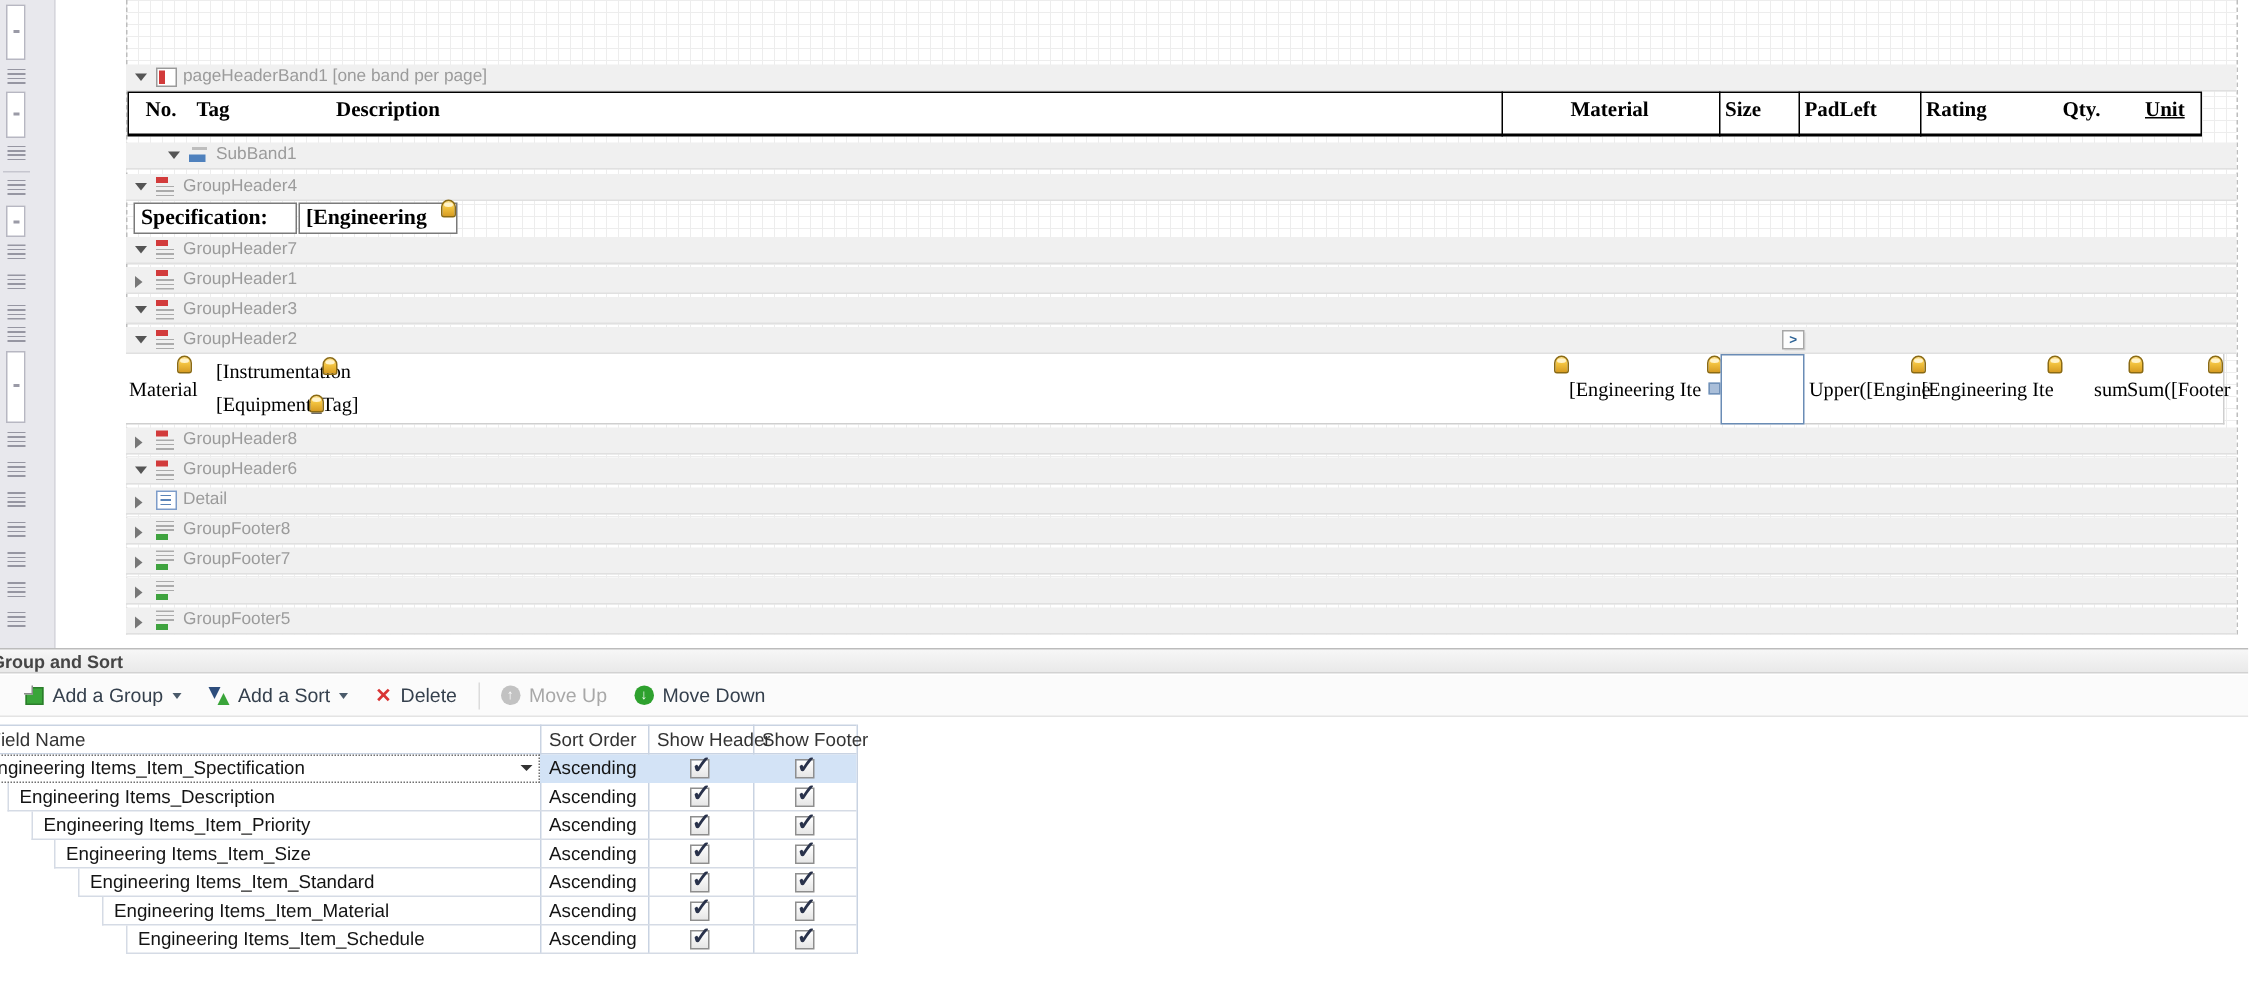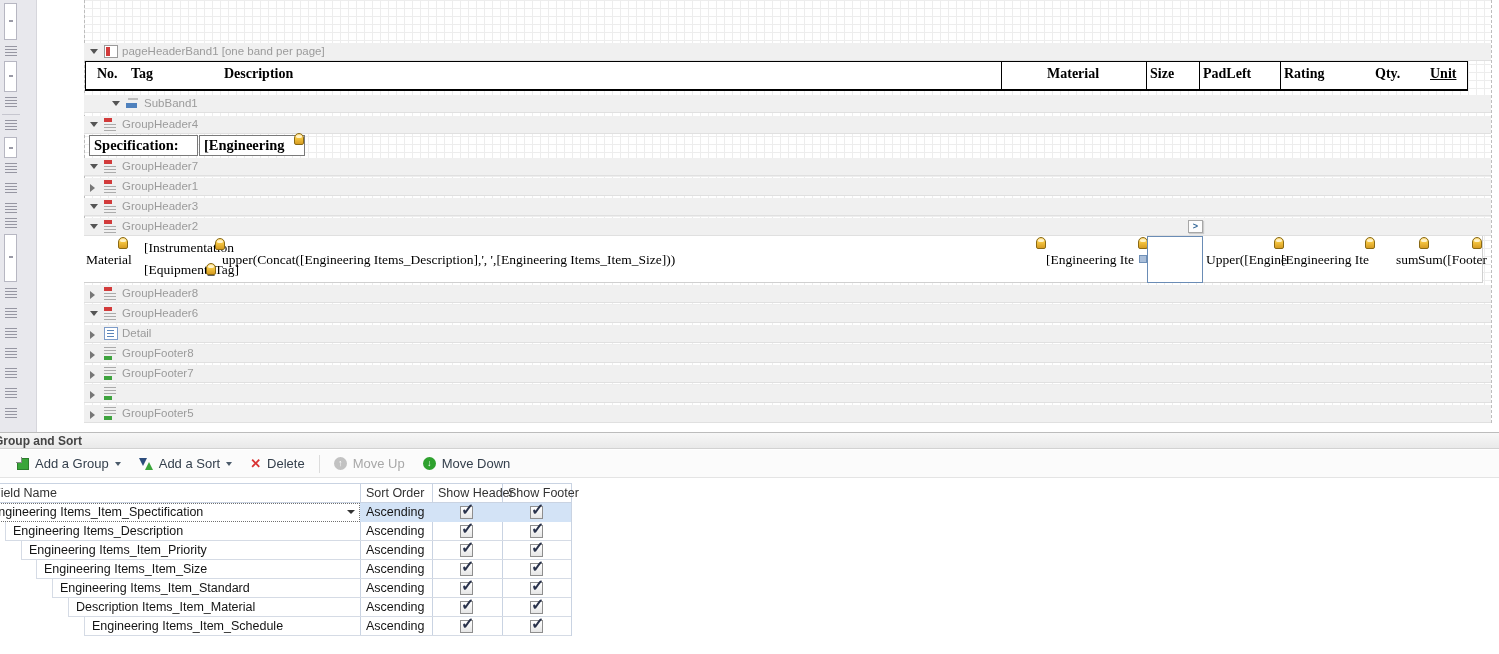--- a/index.html
+++ b/index.html
@@ -240,21 +240,20 @@
   </div>
   <div class="abs white-box" style="left:199px;top:135px;width:106px;height:21px;border:1px solid #7a7a7a;">
     <span class="abs serif" style="left:4px;top:1px;font-size:14.5px;font-weight:bold;">[Engineering</span>
   </div>
   <div class="abs db-icon" style="left:294px;top:133px;"></div>
 
   <div class="abs white-box" style="left:84px;top:236px;width:1399px;height:47px;border-bottom:1px solid #cfcfcf;border-right:1px solid #cfcfcf;"></div>
   <span class="abs serif cell-text" style="left:86px;top:252px;">Material</span>
   <span class="abs serif cell-text" style="left:144px;top:240px;">[Instrumentation</span>
   <span class="abs serif cell-text" style="left:144px;top:262px;">[Equipment_Tag]</span>
-  <span class="abs serif cell-text" style="left:222px;top:252px;">upper(Concat([Engineering Items_Description],', ',[Engineering Items_Item_Size]))</span>
   <div class="abs db-icon" style="left:118px;top:237px;"></div>
   <div class="abs db-icon" style="left:215px;top:238px;"></div>
   <div class="abs db-icon" style="left:206px;top:263px;"></div>
 
   <div id="right-cells">
       <span class="abs serif cell-text" style="left: 1046px; top: 252px;">[Engineering Ite</span>
       <div class="abs db-icon" style="left: 1036px; top: 237px;"></div>
       <div class="abs db-icon" style="left: 1138px; top: 237px;"></div>
       <span class="abs serif cell-text" style="left: 1152px; top: 252px;">[Enginee</span>
       <div class="abs db-icon" style="left: 1159px; top: 237px;"></div>
@@ -350,21 +349,21 @@
         <div class="gs-box" style="left: 52px; width: 308px;"></div>
         <div class="gs-box" style="left: 360px; width: 211px; border-left: none;"></div>
         <span class="gs-field" style="left: 60px;">Engineering Items_Item_Standard</span>
         <span class="gs-sort">Ascending</span>
         <div class="checkbox" style="left: 460px; top: 3px;"></div>
         <div class="checkbox" style="left: 530px; top: 3px;"></div>
       </div>
       <div class="abs gs-row" style="top: 598px;">
         <div class="gs-box" style="left: 68px; width: 292px;"></div>
         <div class="gs-box" style="left: 360px; width: 211px; border-left: none;"></div>
-        <span class="gs-field" style="left: 76px;">Description Items_Item_Material</span>
+        <span class="gs-field" style="left: 76px;">Engineering Items_Item_Material</span>
         <span class="gs-sort">Ascending</span>
         <div class="checkbox" style="left: 460px; top: 3px;"></div>
         <div class="checkbox" style="left: 530px; top: 3px;"></div>
       </div>
       <div class="abs gs-row" style="top: 617px;">
         <div class="gs-box" style="left: 84px; width: 276px;"></div>
         <div class="gs-box" style="left: 360px; width: 211px; border-left: none;"></div>
         <span class="gs-field" style="left: 92px;">Engineering Items_Item_Schedule</span>
         <span class="gs-sort">Ascending</span>
         <div class="checkbox" style="left: 460px; top: 3px;"></div>

